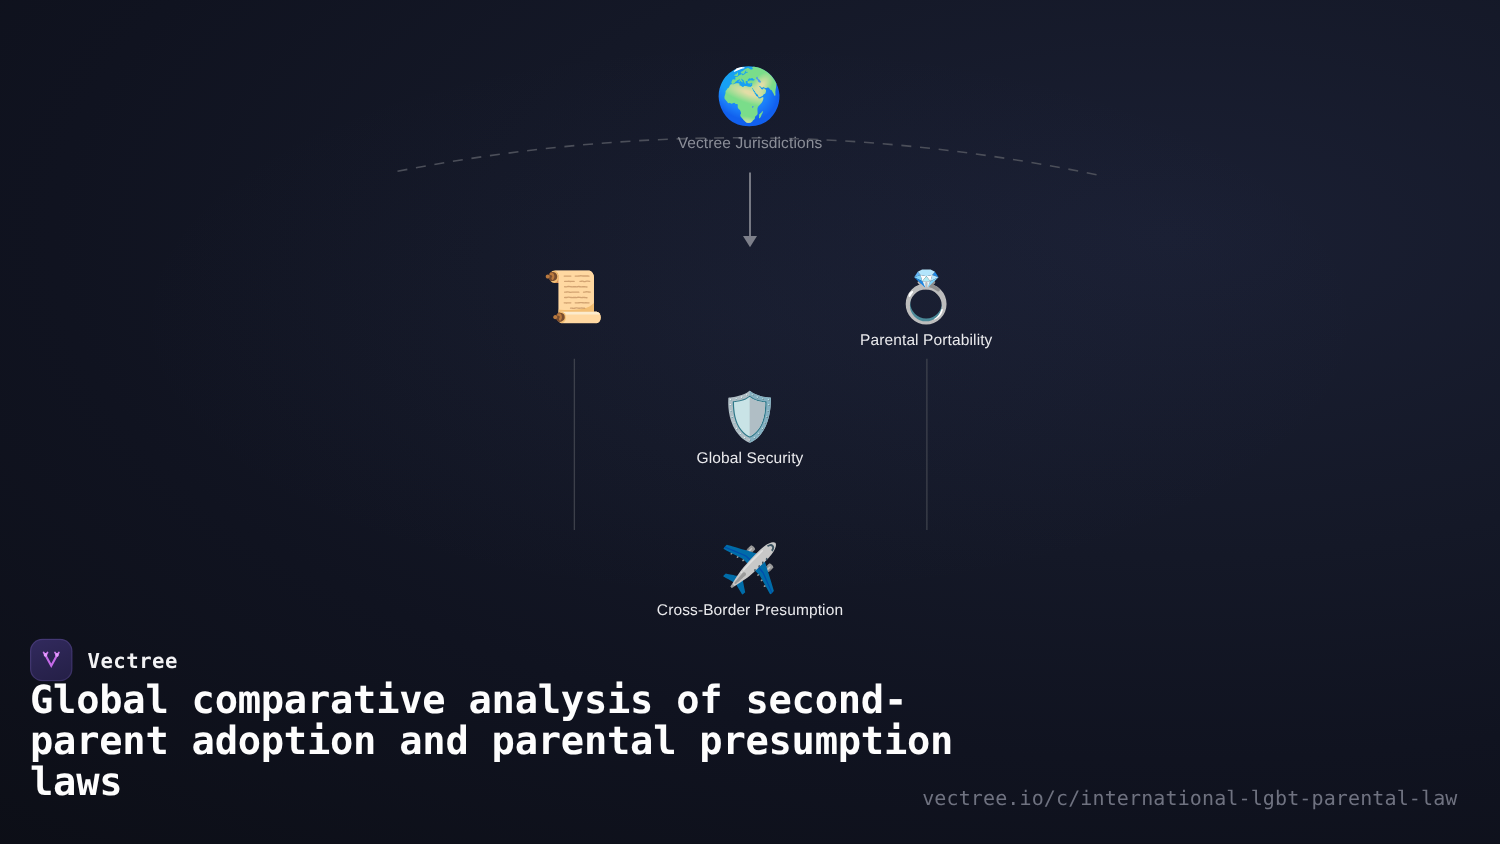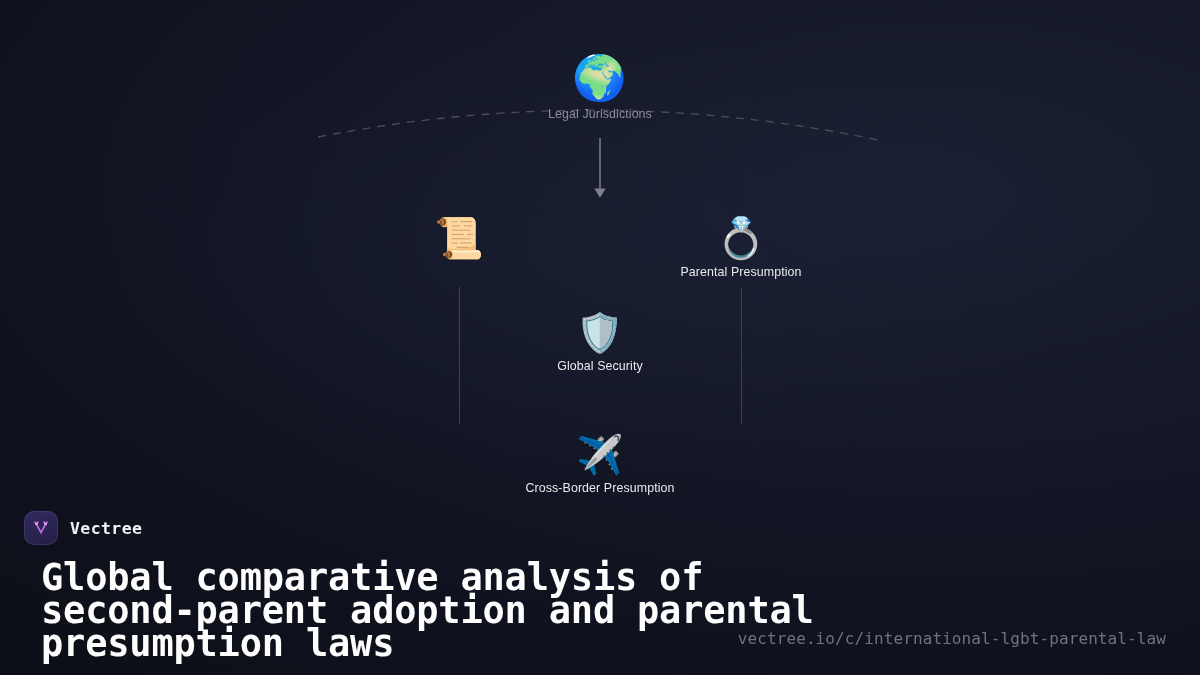--- a/index.html
+++ b/index.html
@@ -100,23 +100,23 @@
     font-size: 16.5px;
     font-weight: bold;
     color: #f2f2f4;
     letter-spacing: 0.4px;
   }
   #title {
     position: absolute;
     left: 24px;
     top: 47px;
     width: 800px;
-    margin: 17px;
+    margin: 0;
     font-family: "DejaVu Sans Mono", monospace;
-    font-size: 37px;
+    font-size: 31px;
     font-weight: bold;
     line-height: 33px;
     color: #fdfdfd;
     letter-spacing: -0.2px;
   }
   #url {
     position: absolute;
     right: 22px;
     bottom: 27px;
     font-family: "DejaVu Sans Mono", monospace;
@@ -141,30 +141,30 @@
     <path d="M318,137 Q600,82 878,140" fill="none" stroke="#4b4e58" stroke-width="1.3" stroke-dasharray="8 7" stroke-linecap="butt"></path>
 
     <line x1="600" y1="138" x2="600" y2="192" stroke="#7e8089" stroke-width="1.5" marker-end="url(#arrowHead)"></line>
 
     <line x1="459.5" y1="287" x2="459.5" y2="424" stroke="#3c3f49" stroke-width="1.1"></line>
     <line x1="741.5" y1="287" x2="741.5" y2="424" stroke="#3c3f49" stroke-width="1.1"></line>
   </svg>
 
   <div class="node root" style="left:600px; top:56px;">
     <span class="node-emoji">🌍</span>
-    <span class="node-label">Legal Jurisdictions</span>
+    <span class="node-label">Vectree Jurisdictions</span>
   </div>
 
   <div class="node mid" style="left:459px; top:218px;">
     <span class="node-emoji">📜</span>
   </div>
 
   <div class="node mid" style="left:741px; top:218px;">
     <span class="node-emoji">💍</span>
-    <span class="node-label">Parental Presumption</span>
+    <span class="node-label">Parental Portability</span>
   </div>
 
   <div class="node leaf" style="left:600px; top:314px;">
     <span class="node-emoji">🛡️</span>
     <span class="node-label">Global Security</span>
   </div>
 
   <div class="node leaf" style="left:600px; top:436px;">
     <span class="node-emoji">✈️</span>
     <span class="node-label">Cross-Border Presumption</span>

